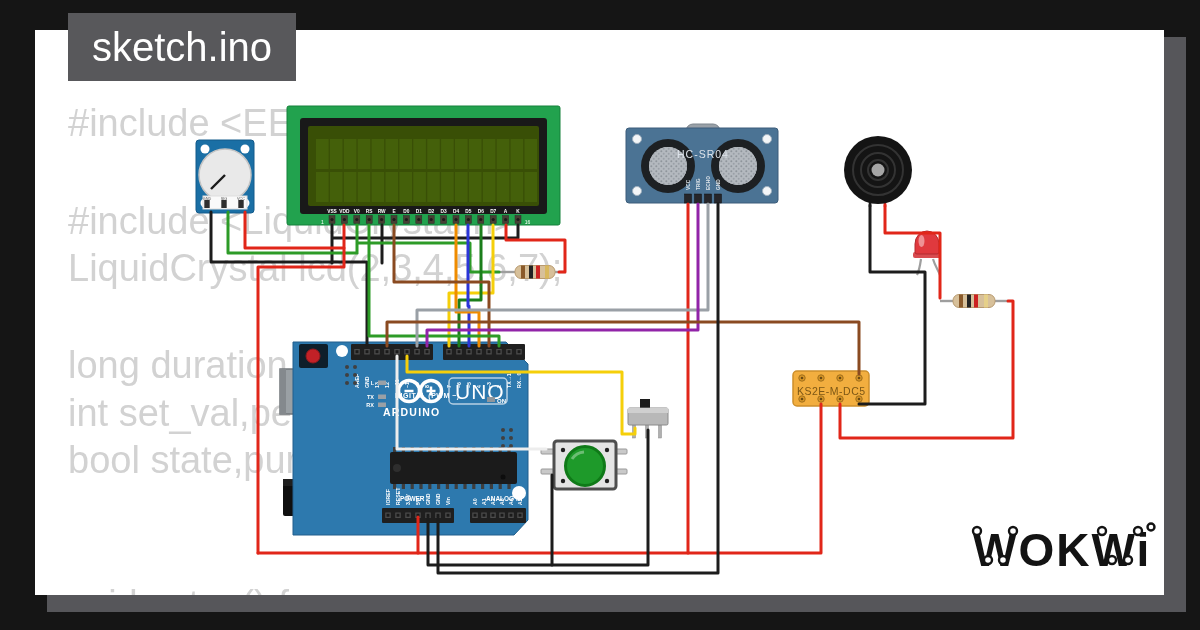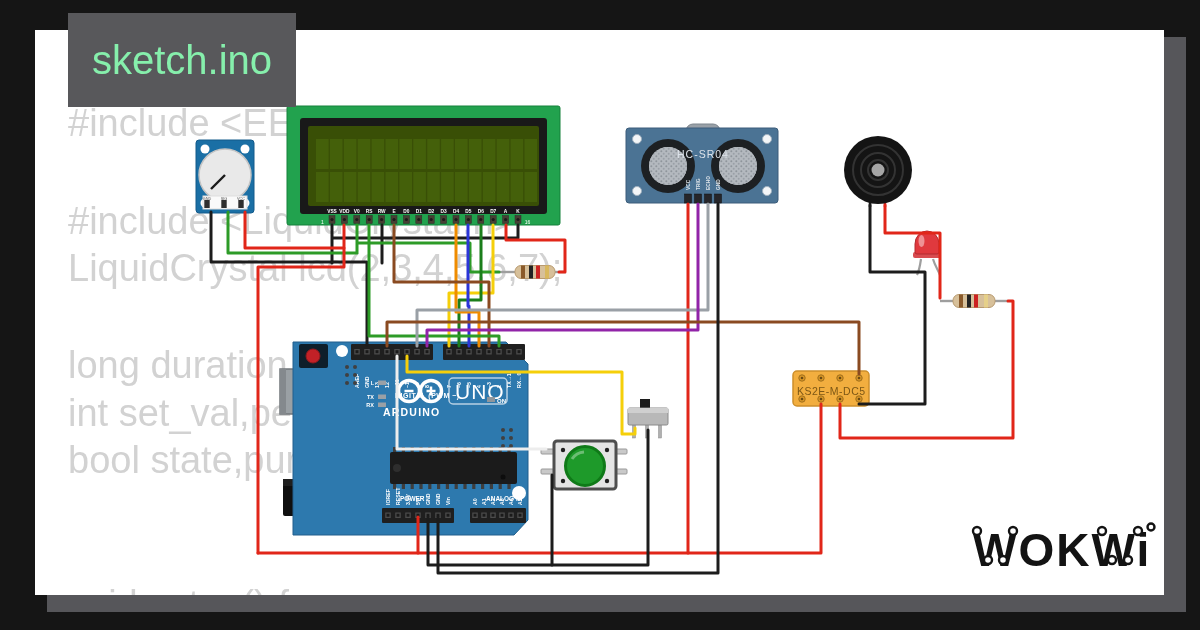--- a/index.html
+++ b/index.html
@@ -2,22 +2,22 @@
 <html><head>
 <meta charset="utf-8">
 <style>
   html,body{margin:0;padding:0;}
   body{width:1200px;height:630px;overflow:hidden;position:relative;
        background:#151515;font-family:"Liberation Sans",sans-serif;}
   #shadow{position:absolute;left:47px;top:37px;width:1139px;height:575px;background:#56565a;}
   #card{position:absolute;left:35px;top:30px;width:1129px;height:565px;background:#ffffff;overflow:hidden;}
   .code-line{position:absolute;left:33px;white-space:nowrap;font-size:38px;line-height:48px;
              color:#d2d2d2;letter-spacing:0;}
-  #title-chip{position:absolute;left:68px;top:13px;height:62px;padding:16px 24px;background:#58585b;
-              color:#86efac;font-size:40px;line-height:62px;z-index:30;}
+  #title-chip{position:absolute;left:68px;top:13px;height:62px;padding:3px 24px;background:#58585b;
+              color:#ffffff;font-size:40px;line-height:62px;z-index:30;}
   #svg{position:absolute;left:0;top:0;z-index:20;}
   svg text{font-family:"Liberation Sans",sans-serif;}
 </style>
 </head>
 <body>
 
 <div id="shadow"></div>
 <div id="card">
   <div id="code-layer">
       <div class="code-line" style="top: 69px; color: rgb(210, 210, 210);">#include &lt;EEPROM.h&gt;</div>

